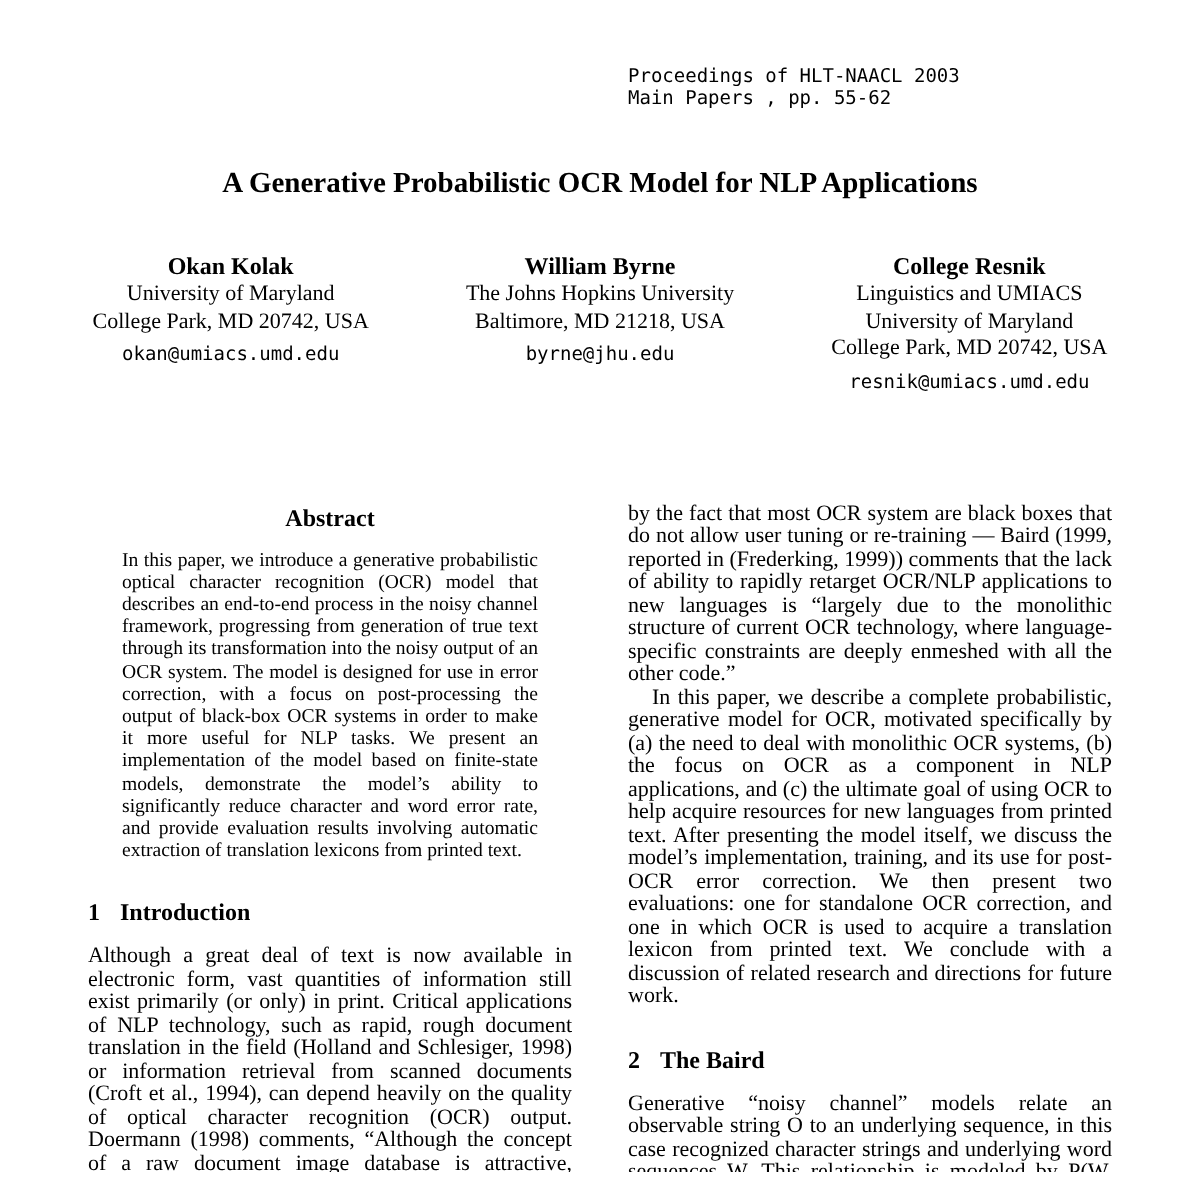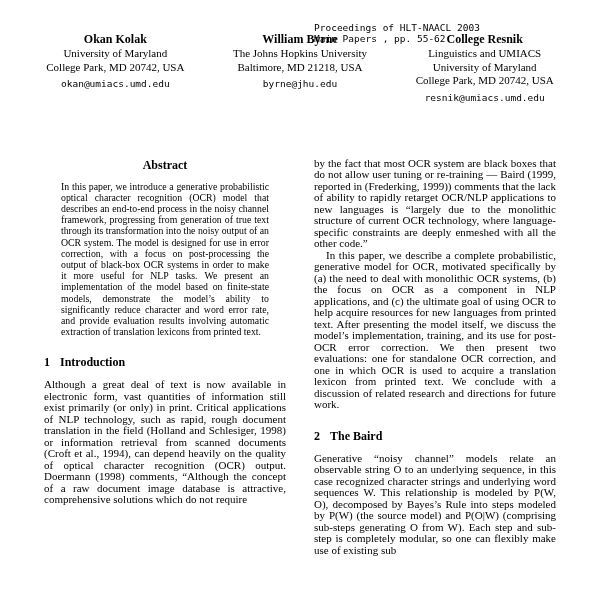--- a/index.html
+++ b/index.html
@@ -7,21 +7,21 @@
     padding: 0;
     background: #ffffff;
   }
   .page {
     width: 600px;
     height: 568px;
     background: #ffffff;
     color: #000000;
     position: relative;
     overflow: hidden;
-    margin: 7px auto;
+    margin: 18px auto;
     font-family: "Liberation Serif", serif;
   }
   .proc-note {
     position: absolute;
     top: 16px;
     left: 314px;
     font-family: "DejaVu Sans Mono", monospace;
     font-size: 9.5px;
     line-height: 10.5px;
     white-space: nowrap;
@@ -106,20 +106,21 @@
 </head>
 <body>
 
 <div class="page">
 
   <div class="proc-note">
     <div>Proceedings of HLT-NAACL 2003</div>
     <div>Main Papers , pp. 55-62</div>
   </div>
 
+  <h1 class="title">A Generative Probabilistic OCR Model for NLP Applications</h1>
 
   <div class="authors">
 
     <div class="author">
       <div class="author-name">Okan Kolak</div>
       <div class="author-line">University of Maryland</div>
       <div class="author-line">College Park, MD 20742, USA</div>
       <div class="author-email">okan@umiacs.umd.edu</div>
     </div>
 

